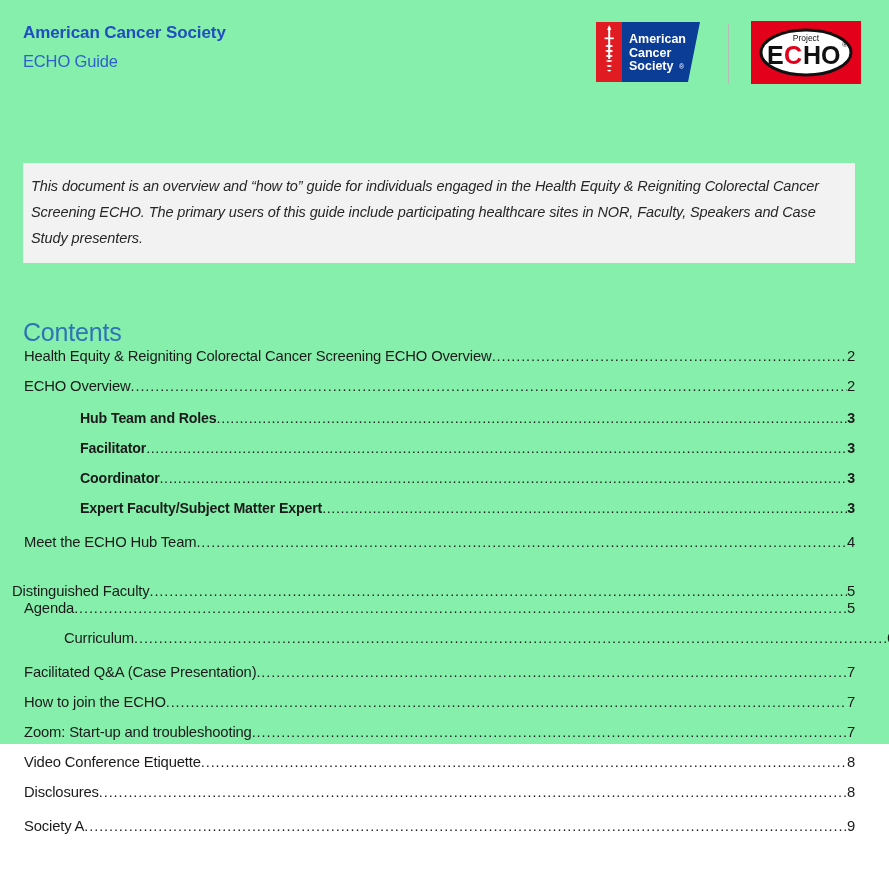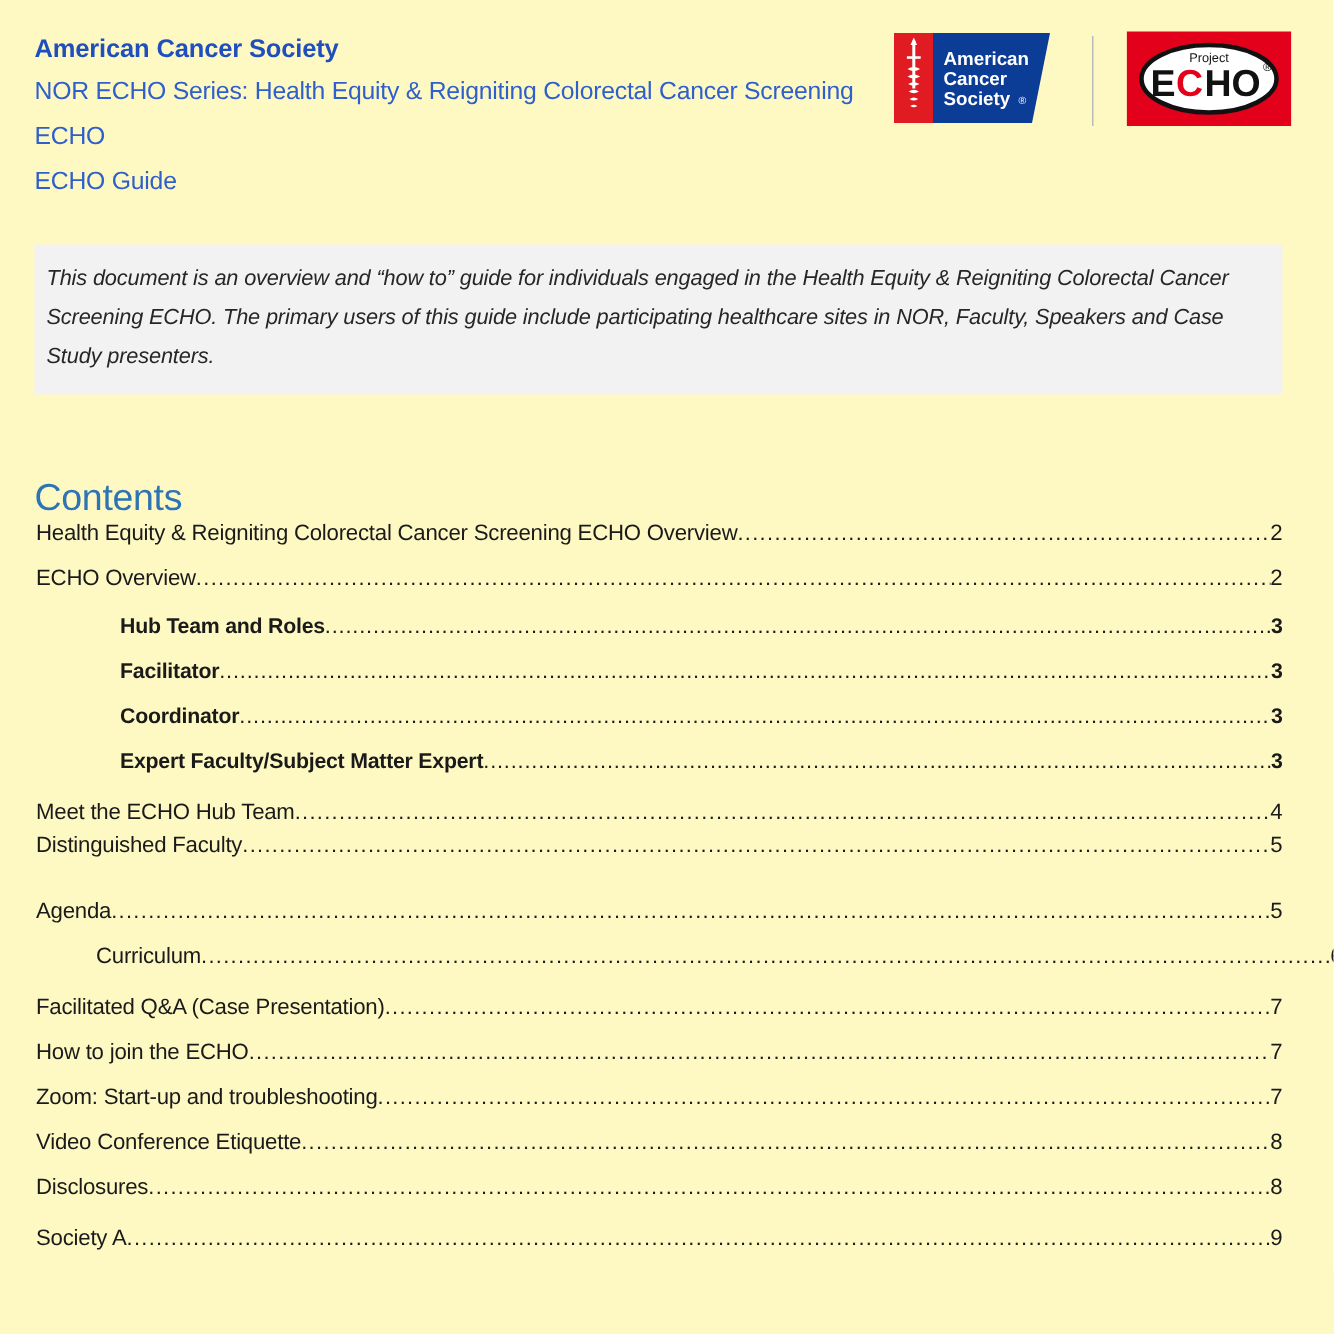--- a/index.html
+++ b/index.html
@@ -12,22 +12,22 @@
     height: 889px;
     font-family: "Liberation Sans", sans-serif;
     color: #1a1a1a;
     overflow: hidden;
     position: relative;
   }
 
   .page {
     position: relative;
     width: 889px;
-    height: 889px;
-    background: #fef9c3;
+    height: 744px;
+    background: #86efac;
   }
 
   
   .header {
     position: absolute;
     left: 0; top: 0;
     width: 889px;
     height: 150px;
   }
   .title-block {
@@ -164,21 +164,20 @@
 </style>
 </head>
 <body>
 
 <div class="page">
 
   <div class="header">
 
     <div class="title-block">
       <div class="doc-org">American Cancer Society</div>
-      <div class="doc-subtitle">NOR ECHO Series: Health Equity &amp; Reigniting Colorectal Cancer Screening ECHO</div>
       <div class="doc-kicker">ECHO Guide</div>
     </div>
 
     <div class="logos">
 
       <div class="acs-logo">
         <svg width="110" height="67" viewBox="0 0 110 67" xmlns="http://www.w3.org/2000/svg">
 
           <polygon points="0,2 104,2 92,62 0,62" fill="#0B3C96"></polygon>
 
@@ -254,21 +253,21 @@
       <div class="toc-row lvl2" style="position: absolute; top: 152px;">
         <span class="toc-label">Expert Faculty/Subject Matter Expert</span>
         <span class="toc-leader"> ....................................................................................................................................................................................................................................................................</span>
         <span class="toc-page">3</span>
       </div>
       <div class="toc-row lvl1" style="position: absolute; top: 186px;">
         <span class="toc-label">Meet the ECHO Hub Team</span>
         <span class="toc-leader"> ....................................................................................................................................................................................................................................................................</span>
         <span class="toc-page">4</span>
       </div>
-      <div class="toc-row lvl1" style="position: absolute; top: 208px;">
+      <div class="toc-row lvl1" style="position: absolute; top: 235px; padding-left: 12px;">
         <span class="toc-label">Distinguished Faculty</span>
         <span class="toc-leader"> ....................................................................................................................................................................................................................................................................</span>
         <span class="toc-page">5</span>
       </div>
       <div class="toc-row lvl1" style="position: absolute; top: 252px;">
         <span class="toc-label">Agenda</span>
         <span class="toc-leader"> ....................................................................................................................................................................................................................................................................</span>
         <span class="toc-page">5</span>
       </div>
       <div class="toc-row lvl1" style="position: absolute; top: 282px; margin-left: 40px;">

